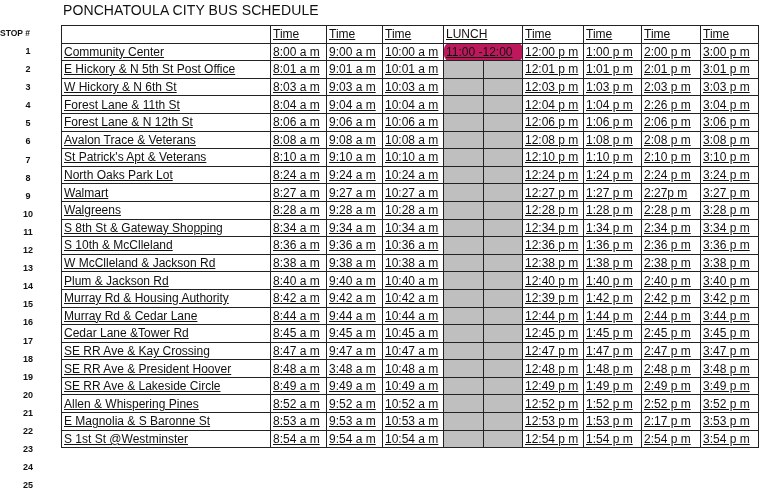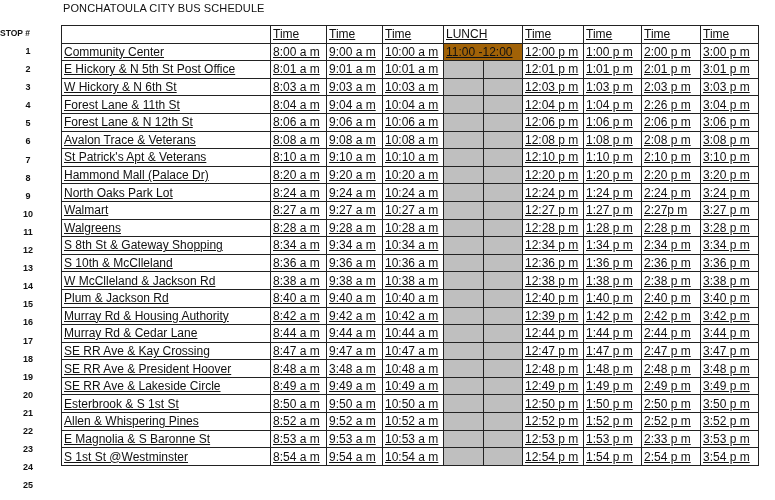--- a/index.html
+++ b/index.html
@@ -1,27 +1,27 @@
 <!DOCTYPE html>
 <html><head>
 <meta charset="utf-8">
 <style>
   html, body { margin:0; padding:0; background:#ffffff; }
   body { width:775px; height:500px; position:relative; overflow:hidden;
          font-family: "Liberation Sans", "DejaVu Sans", sans-serif; color:#111; }
-  .title { position:absolute; left:63px; top:2px; font-size:11px; letter-spacing:0.1px; }
+  .title { position:absolute; left:63px; top:2px; font-size:14px; letter-spacing:0.1px; }
   .stopnums { position:absolute; left:0; top:25px; width:56px; }
   .stopnums div { height:18.1px; line-height:18px; text-align:center; font-size:9px; font-weight:bold; }
   .stopnums .hdr { height:17px; line-height:17px; font-size:8.5px; text-align:left; padding-right:10px; }
   table.sched { position:absolute; left:61px; top:25px; border-collapse:collapse; table-layout:fixed;text-decoration:underline; }
   table.sched td { border:1.3px solid #222; height:16.6px; padding:0 0 0 2px; font-size:12px;
                    white-space:nowrap; overflow:hidden; line-height:16px; }
   td.gray { background:#bfbfbf; }
   td.lunchhdr { border:2px solid #111; padding-left:6px; }
-  td.lunchval { background:#a16207; }
+  td.lunchval { background:#be185d;border-radius:6px; }
 </style>
 </head>
 <body>
 
 <div class="title">PONCHATOULA CITY BUS SCHEDULE</div>
 
 <div class="stopnums">
   <div class="hdr">STOP #</div>
 <div>1</div>
     <div>2</div>
@@ -155,32 +155,20 @@
         <td>9:10 a m</td>
         <td>10:10 a m</td>
         <td class="gray"></td>
         <td class="gray"></td>
         <td>12:10 p m</td>
         <td>1:10 p m</td>
         <td>2:10 p m</td>
         <td>3:10 p m</td>
       </tr>
       <tr>
-        <td>Hammond Mall (Palace Dr)</td>
-        <td>8:20 a m</td>
-        <td>9:20 a m</td>
-        <td>10:20 a m</td>
-        <td class="gray"></td>
-        <td class="gray"></td>
-        <td>12:20 p m</td>
-        <td>1:20 p m</td>
-        <td>2:20 p m</td>
-        <td>3:20 p m</td>
-      </tr>
-      <tr>
         <td>North Oaks Park Lot</td>
         <td>8:24 a m</td>
         <td>9:24 a m</td>
         <td>10:24 a m</td>
         <td class="gray"></td>
         <td class="gray"></td>
         <td>12:24 p m</td>
         <td>1:24 p m</td>
         <td>2:24 p m</td>
         <td>3:24 p m</td>
@@ -275,20 +263,32 @@
         <td>9:44 a m</td>
         <td>10:44 a m</td>
         <td class="gray"></td>
         <td class="gray"></td>
         <td>12:44 p m</td>
         <td>1:44 p m</td>
         <td>2:44 p m</td>
         <td>3:44 p m</td>
       </tr>
       <tr>
+        <td>Cedar Lane &amp;Tower Rd</td>
+        <td>8:45 a m</td>
+        <td>9:45 a m</td>
+        <td>10:45 a m</td>
+        <td class="gray"></td>
+        <td class="gray"></td>
+        <td>12:45 p m</td>
+        <td>1:45 p m</td>
+        <td>2:45 p m</td>
+        <td>3:45 p m</td>
+      </tr>
+      <tr>
         <td>SE RR Ave &amp; Kay Crossing</td>
         <td>8:47 a m</td>
         <td>9:47 a m</td>
         <td>10:47 a m</td>
         <td class="gray"></td>
         <td class="gray"></td>
         <td>12:47 p m</td>
         <td>1:47 p m</td>
         <td>2:47 p m</td>
         <td>3:47 p m</td>
@@ -311,53 +311,41 @@
         <td>9:49 a m</td>
         <td>10:49 a m</td>
         <td class="gray"></td>
         <td class="gray"></td>
         <td>12:49 p m</td>
         <td>1:49 p m</td>
         <td>2:49 p m</td>
         <td>3:49 p m</td>
       </tr>
       <tr>
-        <td>Esterbrook &amp; S 1st St</td>
-        <td>8:50 a m</td>
-        <td>9:50 a m</td>
-        <td>10:50 a m</td>
-        <td class="gray"></td>
-        <td class="gray"></td>
-        <td>12:50 p m</td>
-        <td>1:50 p m</td>
-        <td>2:50 p m</td>
-        <td>3:50 p m</td>
-      </tr>
-      <tr>
         <td>Allen &amp; Whispering Pines</td>
         <td>8:52 a m</td>
         <td>9:52 a m</td>
         <td>10:52 a m</td>
         <td class="gray"></td>
         <td class="gray"></td>
         <td>12:52 p m</td>
         <td>1:52 p m</td>
         <td>2:52 p m</td>
         <td>3:52 p m</td>
       </tr>
       <tr>
         <td>E Magnolia &amp; S Baronne St</td>
         <td>8:53 a m</td>
         <td>9:53 a m</td>
         <td>10:53 a m</td>
         <td class="gray"></td>
         <td class="gray"></td>
         <td>12:53 p m</td>
         <td>1:53 p m</td>
-        <td>2:33 p m</td>
+        <td>2:17 p m</td>
         <td>3:53 p m</td>
       </tr>
       <tr>
         <td>S 1st St @Westminster</td>
         <td>8:54 a m</td>
         <td>9:54 a m</td>
         <td>10:54 a m</td>
         <td class="gray"></td>
         <td class="gray"></td>
         <td>12:54 p m</td>

